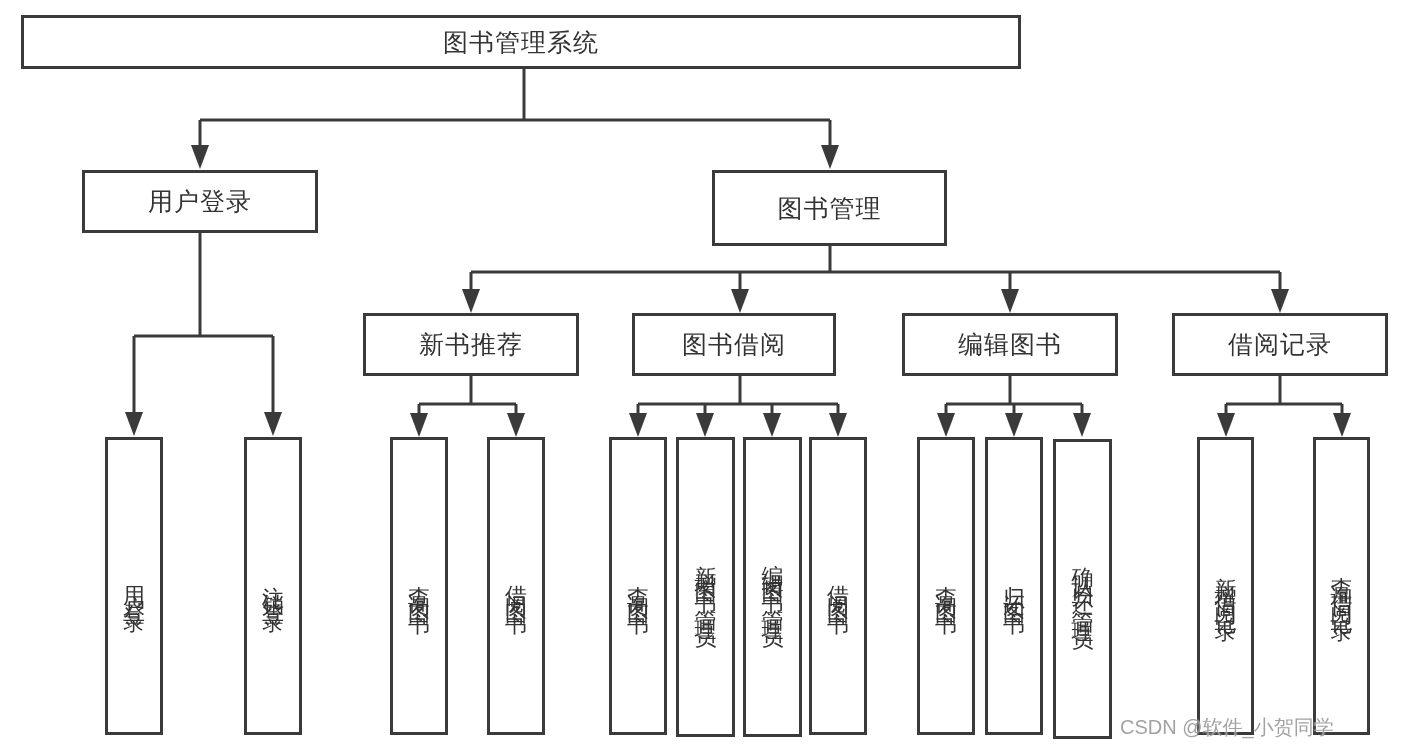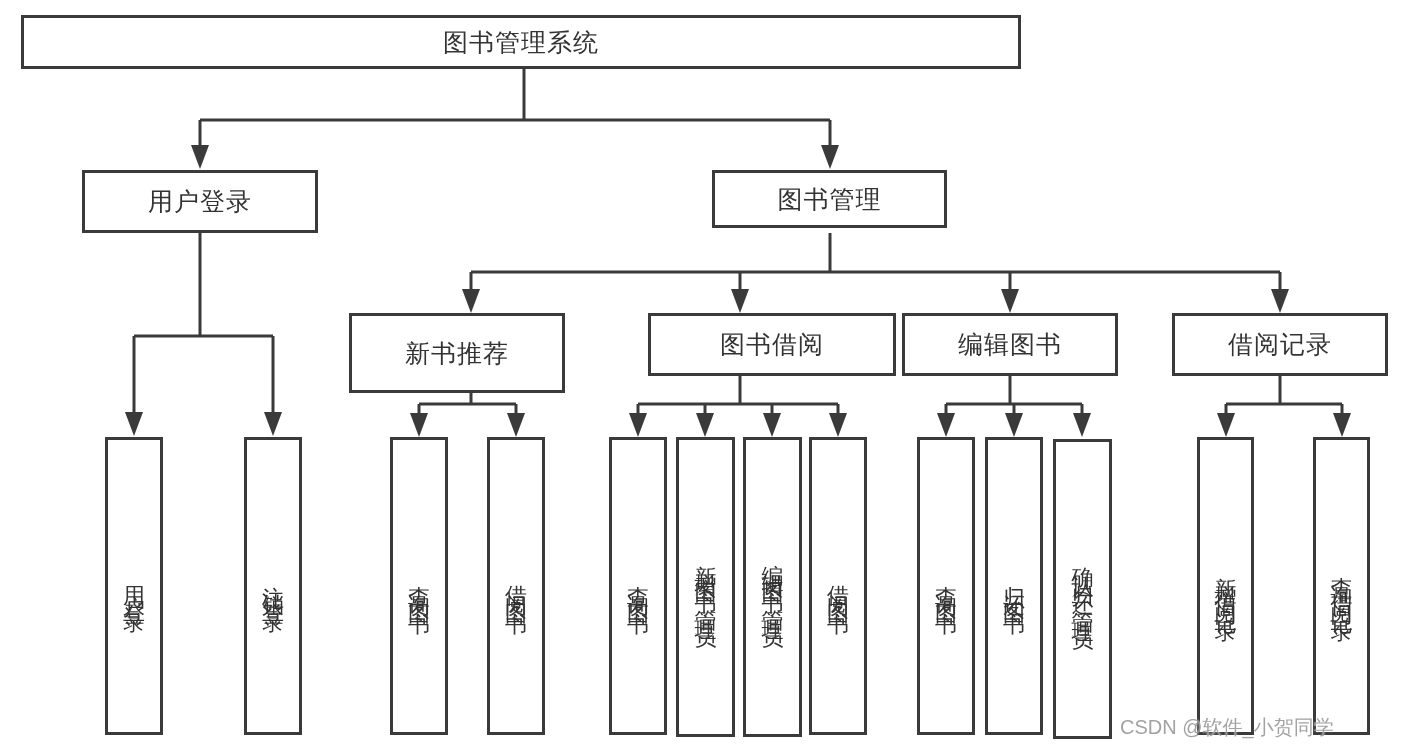--- a/index.html
+++ b/index.html
@@ -125,28 +125,28 @@
     </g>
   </svg>
 
   <div class="node h" style="left:21px;top:15px;width:1000px;height:54px">
     <span>图书管理系统</span>
   </div>
 
   <div class="node h" style="left:82px;top:170px;width:236px;height:63px">
     <span>用户登录</span>
   </div>
-  <div class="node h" style="left:712px;top:170px;width:235px;height:58px">
+  <div class="node h" style="left:712px;top:170px;width:235px;height:76px">
     <span>图书管理</span>
   </div>
 
-  <div class="node h" style="left:349px;top:313px;width:216px;height:80px">
+  <div class="node h" style="left:363px;top:313px;width:216px;height:63px">
     <span>新书推荐</span>
   </div>
-  <div class="node h" style="left:648px;top:313px;width:248px;height:63px">
+  <div class="node h" style="left:632px;top:313px;width:204px;height:63px">
     <span>图书借阅</span>
   </div>
   <div class="node h" style="left:902px;top:313px;width:216px;height:63px">
     <span>编辑图书</span>
   </div>
   <div class="node h" style="left:1172px;top:313px;width:216px;height:63px">
     <span>借阅记录</span>
   </div>
 
   <div class="node v" style="left:105px;top:437px;width:58px;height:298px">

